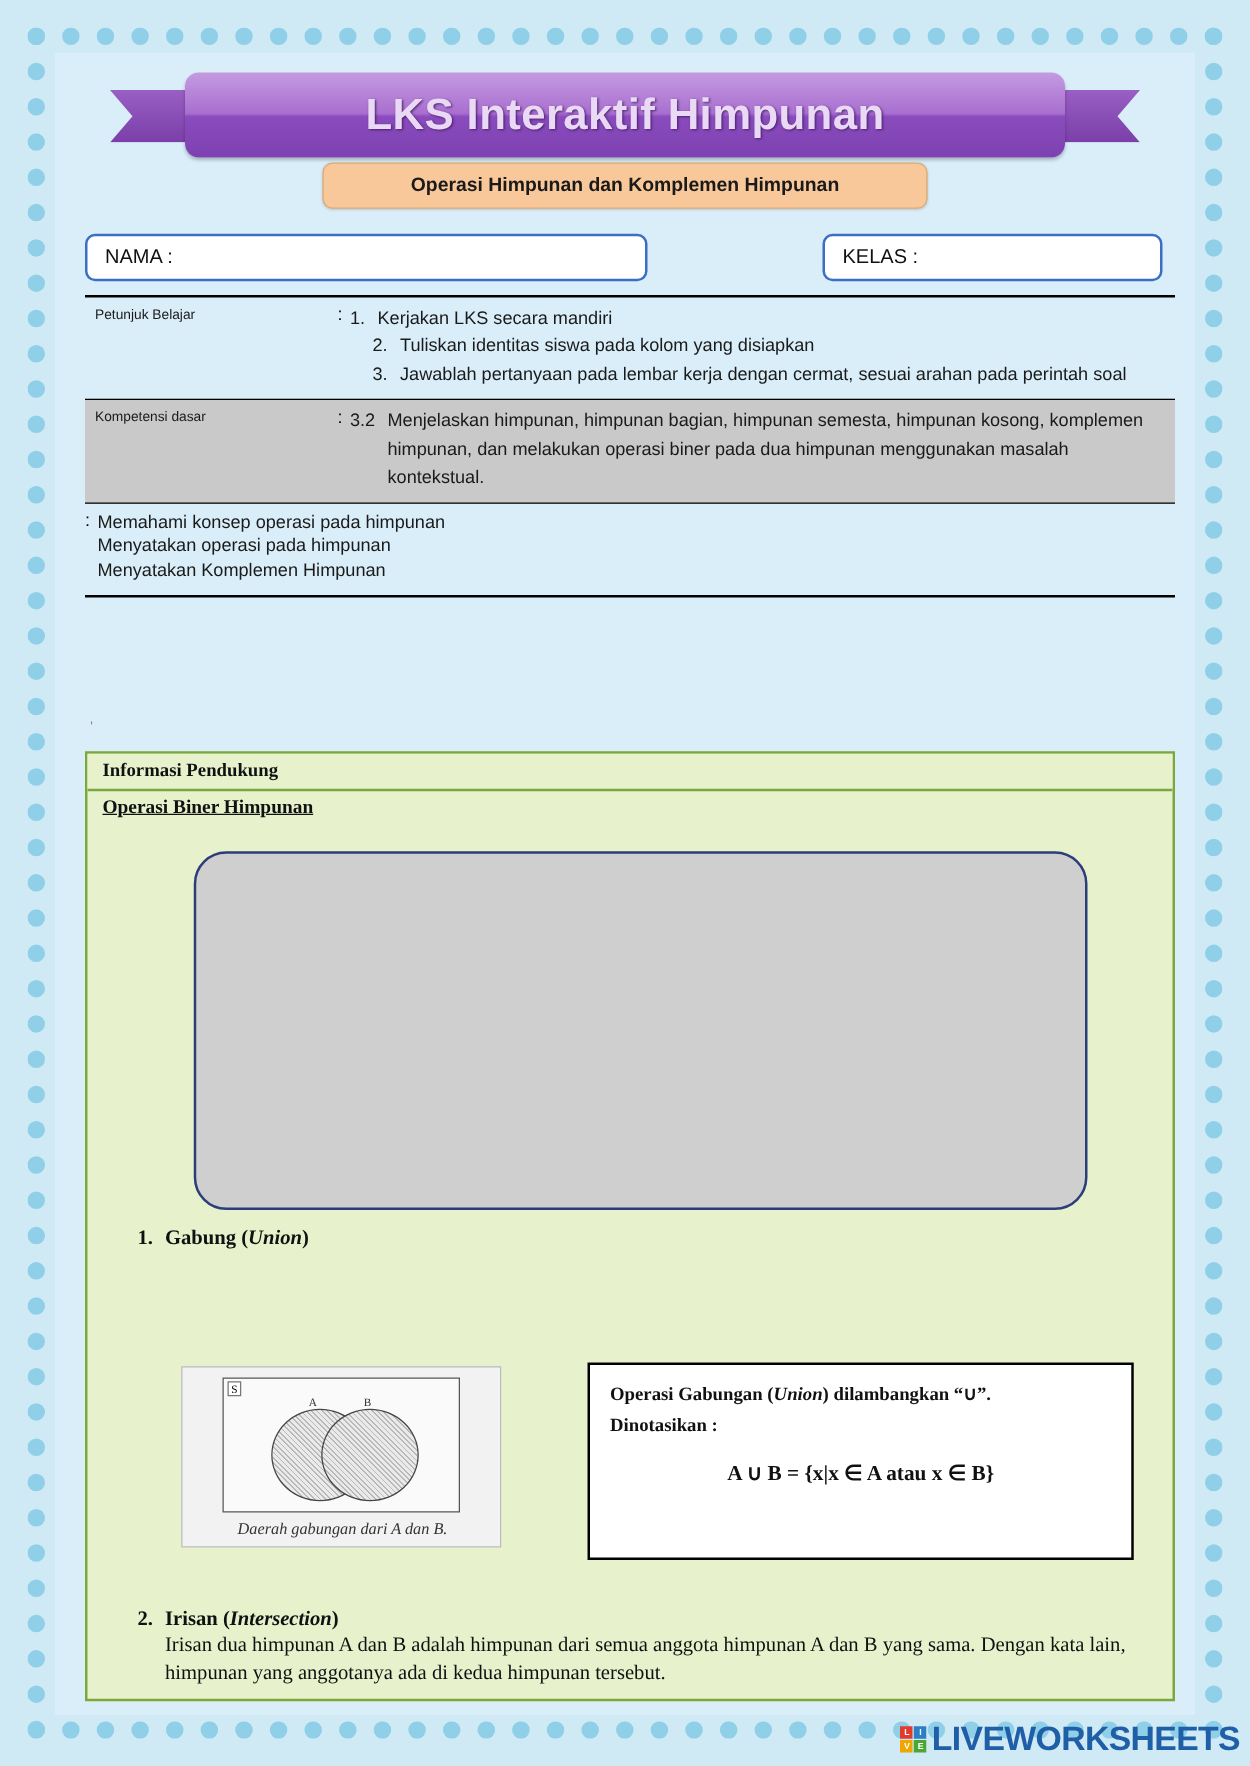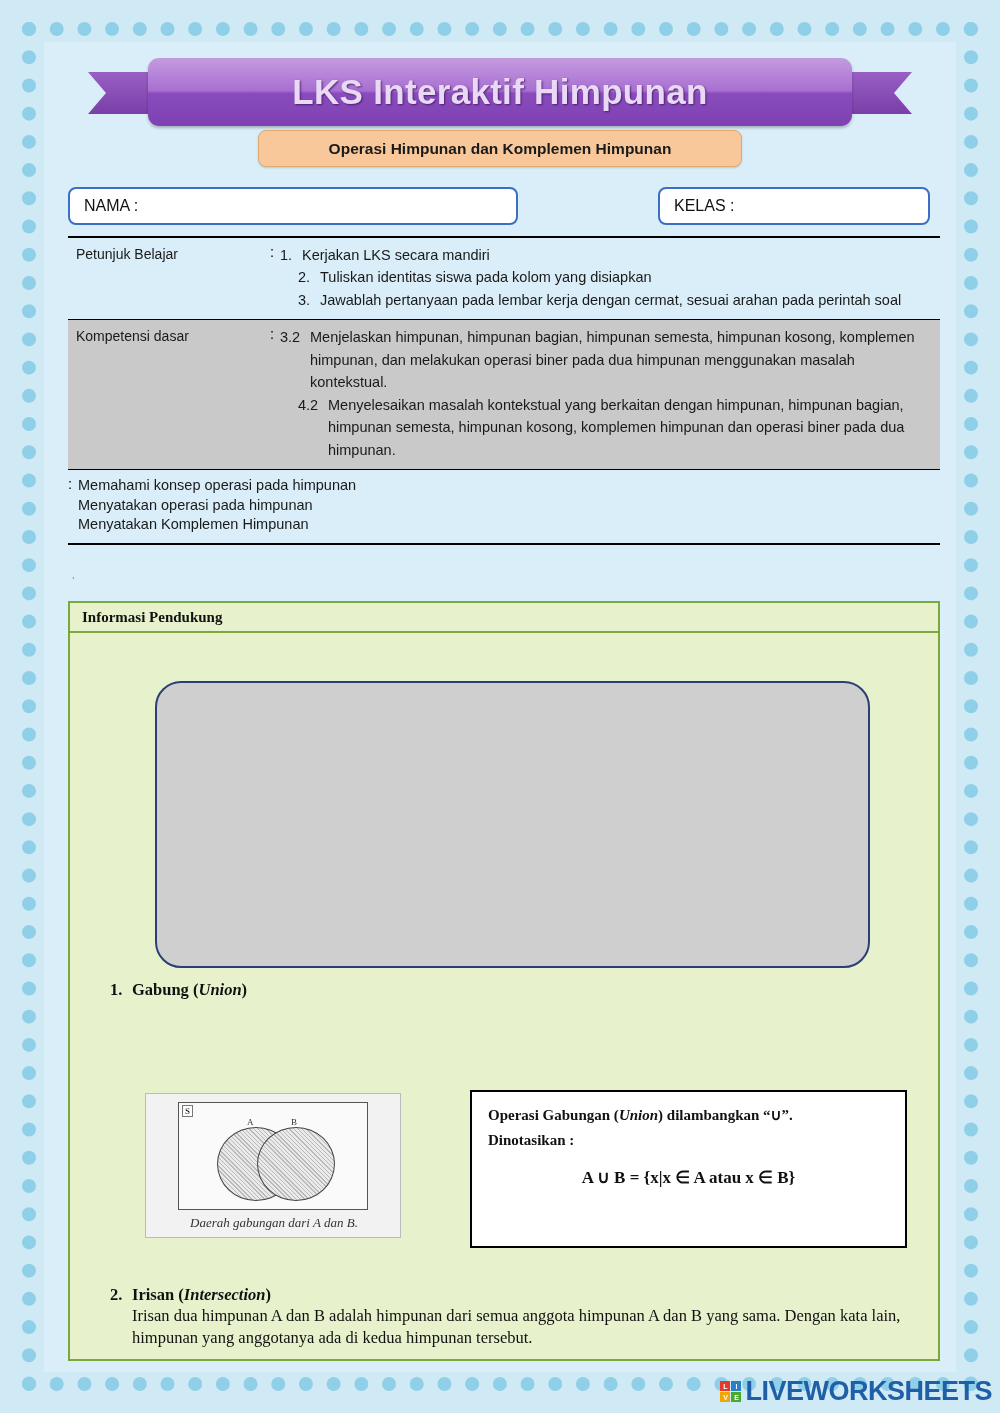--- a/index.html
+++ b/index.html
@@ -99,21 +99,21 @@
     left: 68px; top: 236px;
     width: 872px;
     border-top: 2px solid #000;
     border-bottom: 2px solid #000;
   }
   .info-row { display: flex; }
   .info-row.shaded { background: #c9c9c9; border-top: 1px solid #000; border-bottom: 1px solid #000; }
   .info-label {
     width: 202px;
     padding: 6px 4px 6px 8px;
-    font-size: 14px; color: #1a1a1a;
+    font-size: 11px; color: #1a1a1a;
     line-height: 1.55;
   }
   .info-colon { width: 10px; padding-top: 6px; font-size: 14.5px; }
   .info-content {
     flex: 1;
     padding: 6px 8px 8px 0;
     font-size: 14.5px; color: #1a1a1a;
     line-height: 1.55;
   }
   .num-item { display: flex; }
@@ -298,42 +298,41 @@
   </div>
 
   <div class="info-row shaded">
     <div class="info-label">Kompetensi dasar</div>
     <div class="info-colon">:</div>
     <div class="info-content">
       <div class="num-item">
         <span class="n" style="width:30px">3.2</span>
         <span class="t">Menjelaskan himpunan, himpunan bagian, himpunan semesta, himpunan kosong, komplemen himpunan, dan melakukan operasi biner pada dua himpunan menggunakan masalah kontekstual.</span>
       </div>
-      <div class="num-item indent-1">
-        <span class="n" style="width:30px">4.2</span>
-        <span class="t">Menyelesaikan masalah kontekstual yang berkaitan dengan himpunan, himpunan bagian, himpunan semesta, himpunan kosong, komplemen himpunan dan operasi biner pada dua himpunan.</span>
-      </div>
     </div>
   </div>
 
   <div class="info-row">
     <div class="info-colon">:</div>
     <div class="info-content" style="line-height:1.35">
       <div>Memahami konsep operasi pada himpunan</div>
       <div>Menyatakan operasi pada himpunan</div>
       <div>Menyatakan Komplemen Himpunan</div>
     </div>
   </div>
 </div>
 
 <div class="tiny-mark">,</div>
 
 <div class="green-panel">
   <div class="green-head">
     <span>Informasi Pendukung</span>
+  </div>
+  <div class="sub-head">
+    <span>Operasi Biner Himpunan</span>
   </div>
 </div>
 
 <div class="media-box"></div>
 
 <div class="content-item" style="left:100px; top:980px; width:800px;">
   <div class="ci-head">
     <span class="ci-num">1.</span>
     <span class="ci-title"><span>Gabung (</span><span class="ital">Union</span><span>)</span></span>
   </div>

